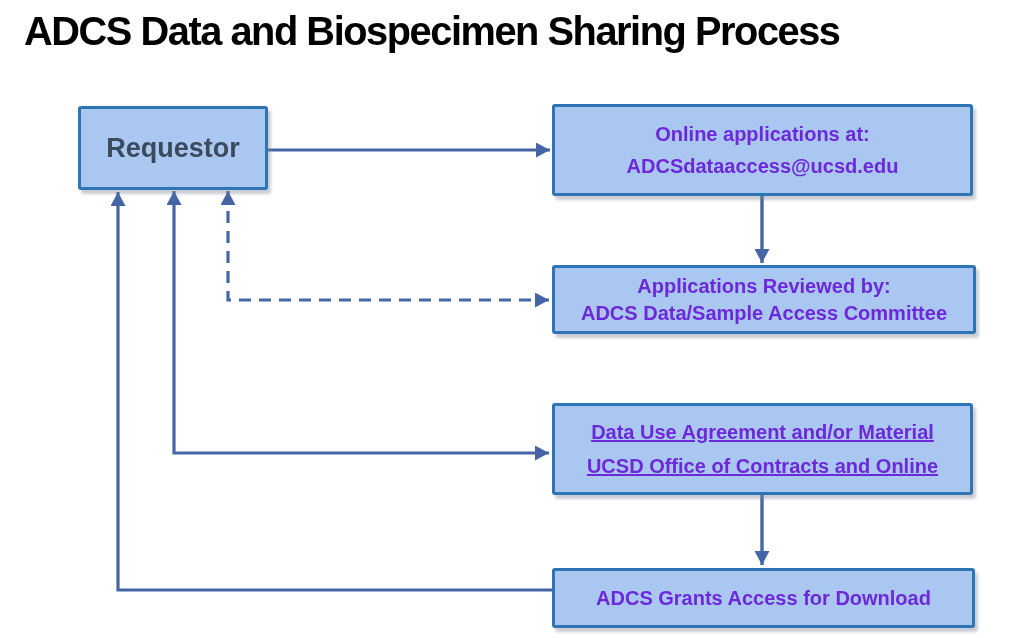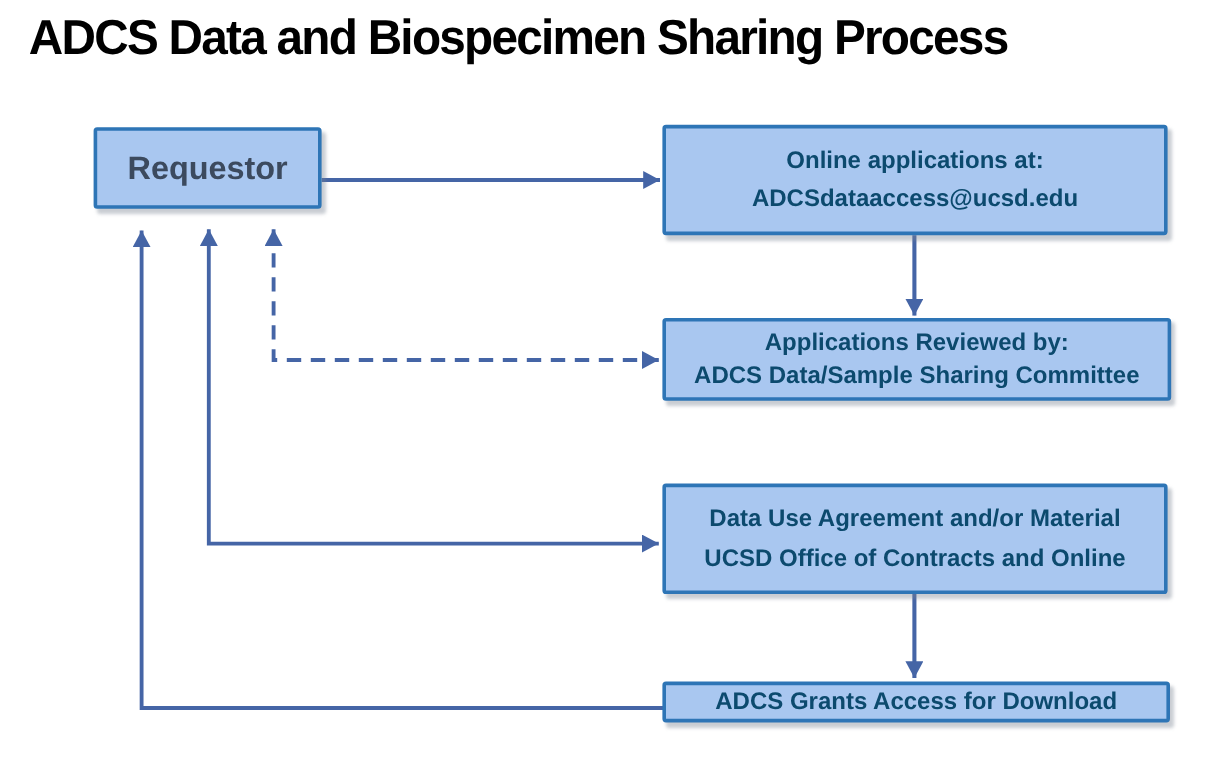--- a/index.html
+++ b/index.html
@@ -42,32 +42,32 @@
     background: #a9c7f0;
     border: 3px solid #2e75b6;
     border-radius: 3px;
     box-shadow: 3px 4px 3px rgba(120, 130, 145, 0.40);
     display: flex;
     flex-direction: column;
     justify-content: space-evenly;
     align-items: center;
     text-align: center;
     font-weight: bold;
-    color: #0c4a6e;
+    color: #6d28d9;
   }
   .box .line { line-height: 1.12; }
   .requestor {
-    left: 78px; top: 106px; width: 190px; height: 68px;
+    left: 78px; top: 106px; width: 190px; height: 84px;
     font-size: 27px;
     color: #3c4a5e;
   }
   .b1 { left: 552px; top: 104px; width: 421px; height: 92px; font-size: 20px; padding: 6px 8px; }
   .b2 { left: 552px; top: 265px; width: 424px; height: 69px; font-size: 20px; padding: 2px 20px; }
-  .b3 { left: 552px; top: 403px; width: 421px; height: 92px; font-size: 20px; padding: 4px 6px; }
-  .b4 { left: 552px; top: 568px; width: 423px; height: 34px; font-size: 20px; padding: 2px 6px; }
+  .b3 { left: 552px; top: 403px; width: 421px; height: 92px; font-size: 20px; padding: 4px 6px; text-decoration: underline; }
+  .b4 { left: 552px; top: 568px; width: 423px; height: 60px; font-size: 20px; padding: 2px 6px; }
 </style>
 </head>
 <body>
 
 <div class="canvas">
 
   <h1 class="title">ADCS Data and Biospecimen Sharing Process</h1>
 
   <svg class="connectors" viewBox="0 0 1024 638" xmlns="http://www.w3.org/2000/svg">
     <defs>
@@ -96,21 +96,21 @@
     <div class="line">Requestor</div>
   </div>
 
   <div class="box b1">
     <div class="line">Online applications at:</div>
     <div class="line">ADCSdataaccess@ucsd.edu</div>
   </div>
 
   <div class="box b2">
     <div class="line">Applications Reviewed by:</div>
-    <div class="line">ADCS Data/Sample Sharing Committee</div>
+    <div class="line">ADCS Data/Sample Access Committee</div>
   </div>
 
   <div class="box b3">
     <div class="line">
       <span style="display:block">Data Use Agreement and/or Material</span>
     </div>
     <div class="line">UCSD Office of Contracts and Online</div>
   </div>
 
   <div class="box b4">

